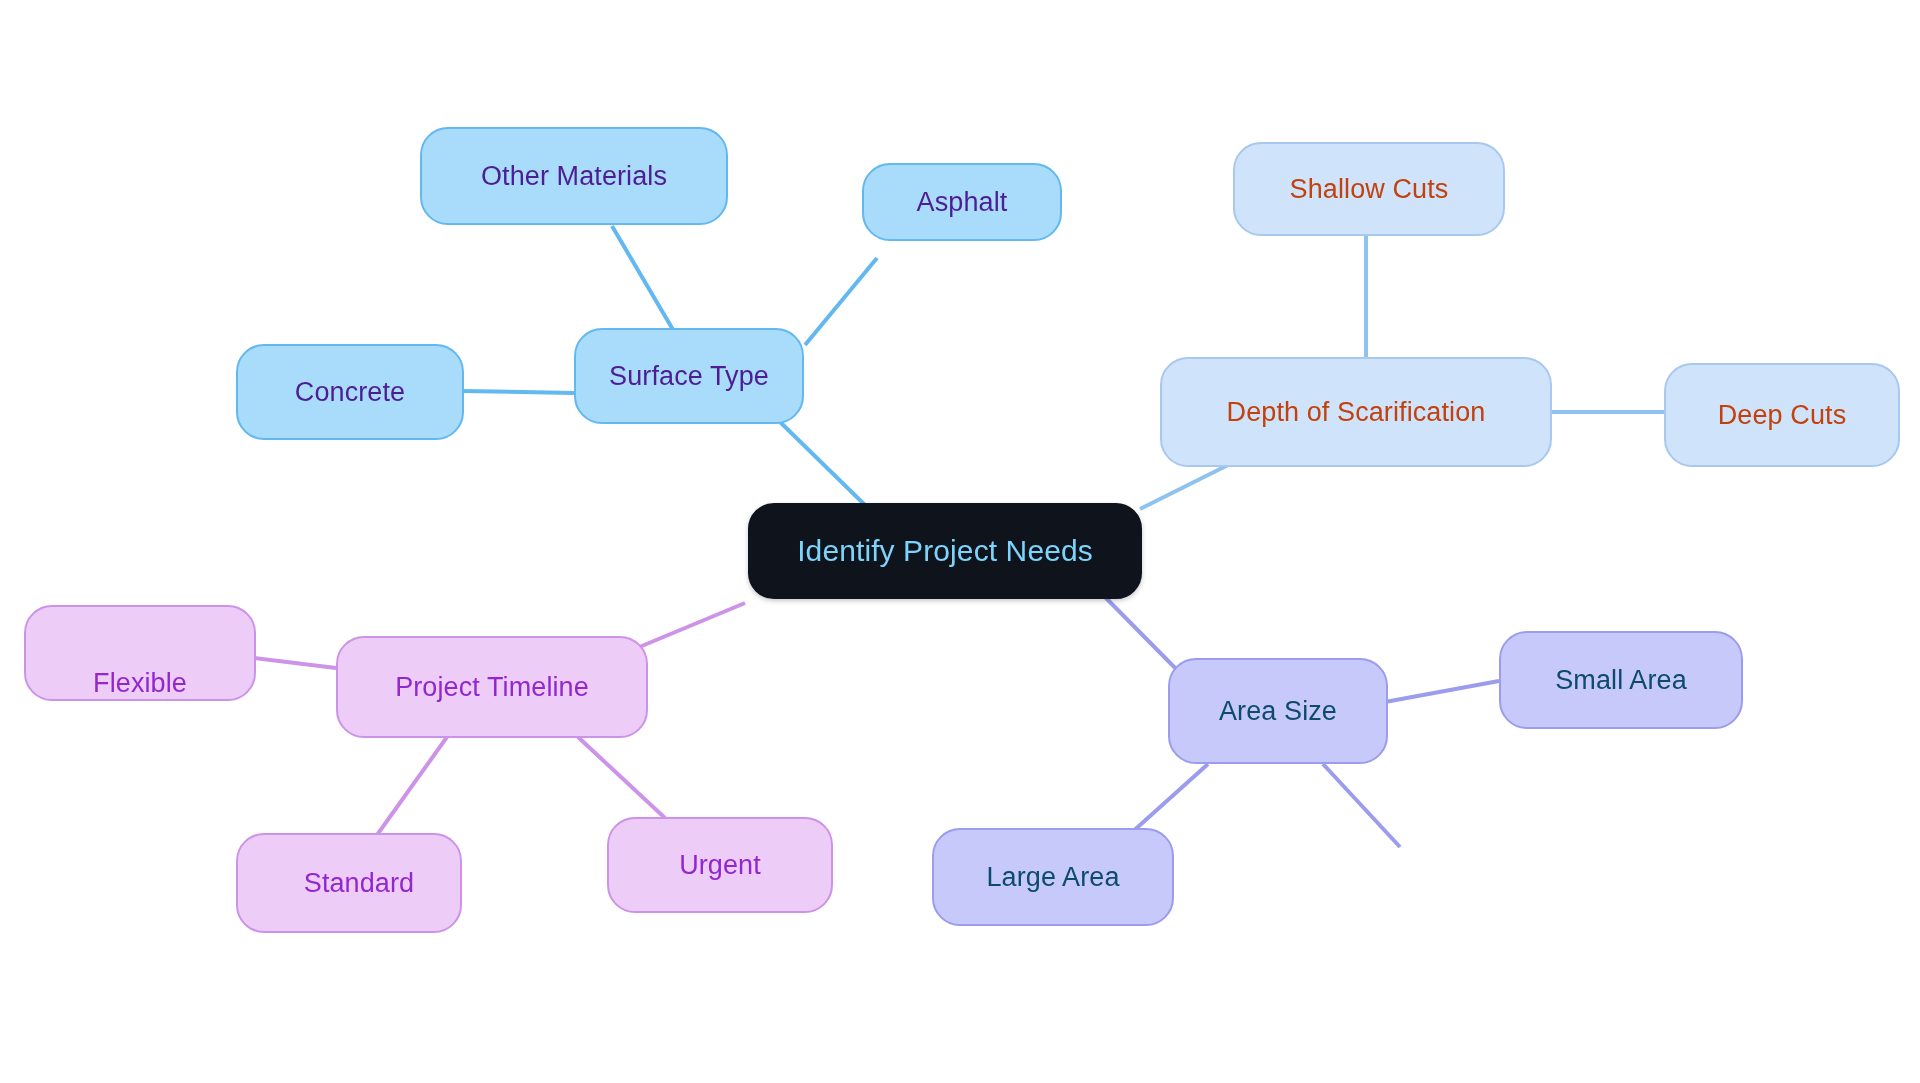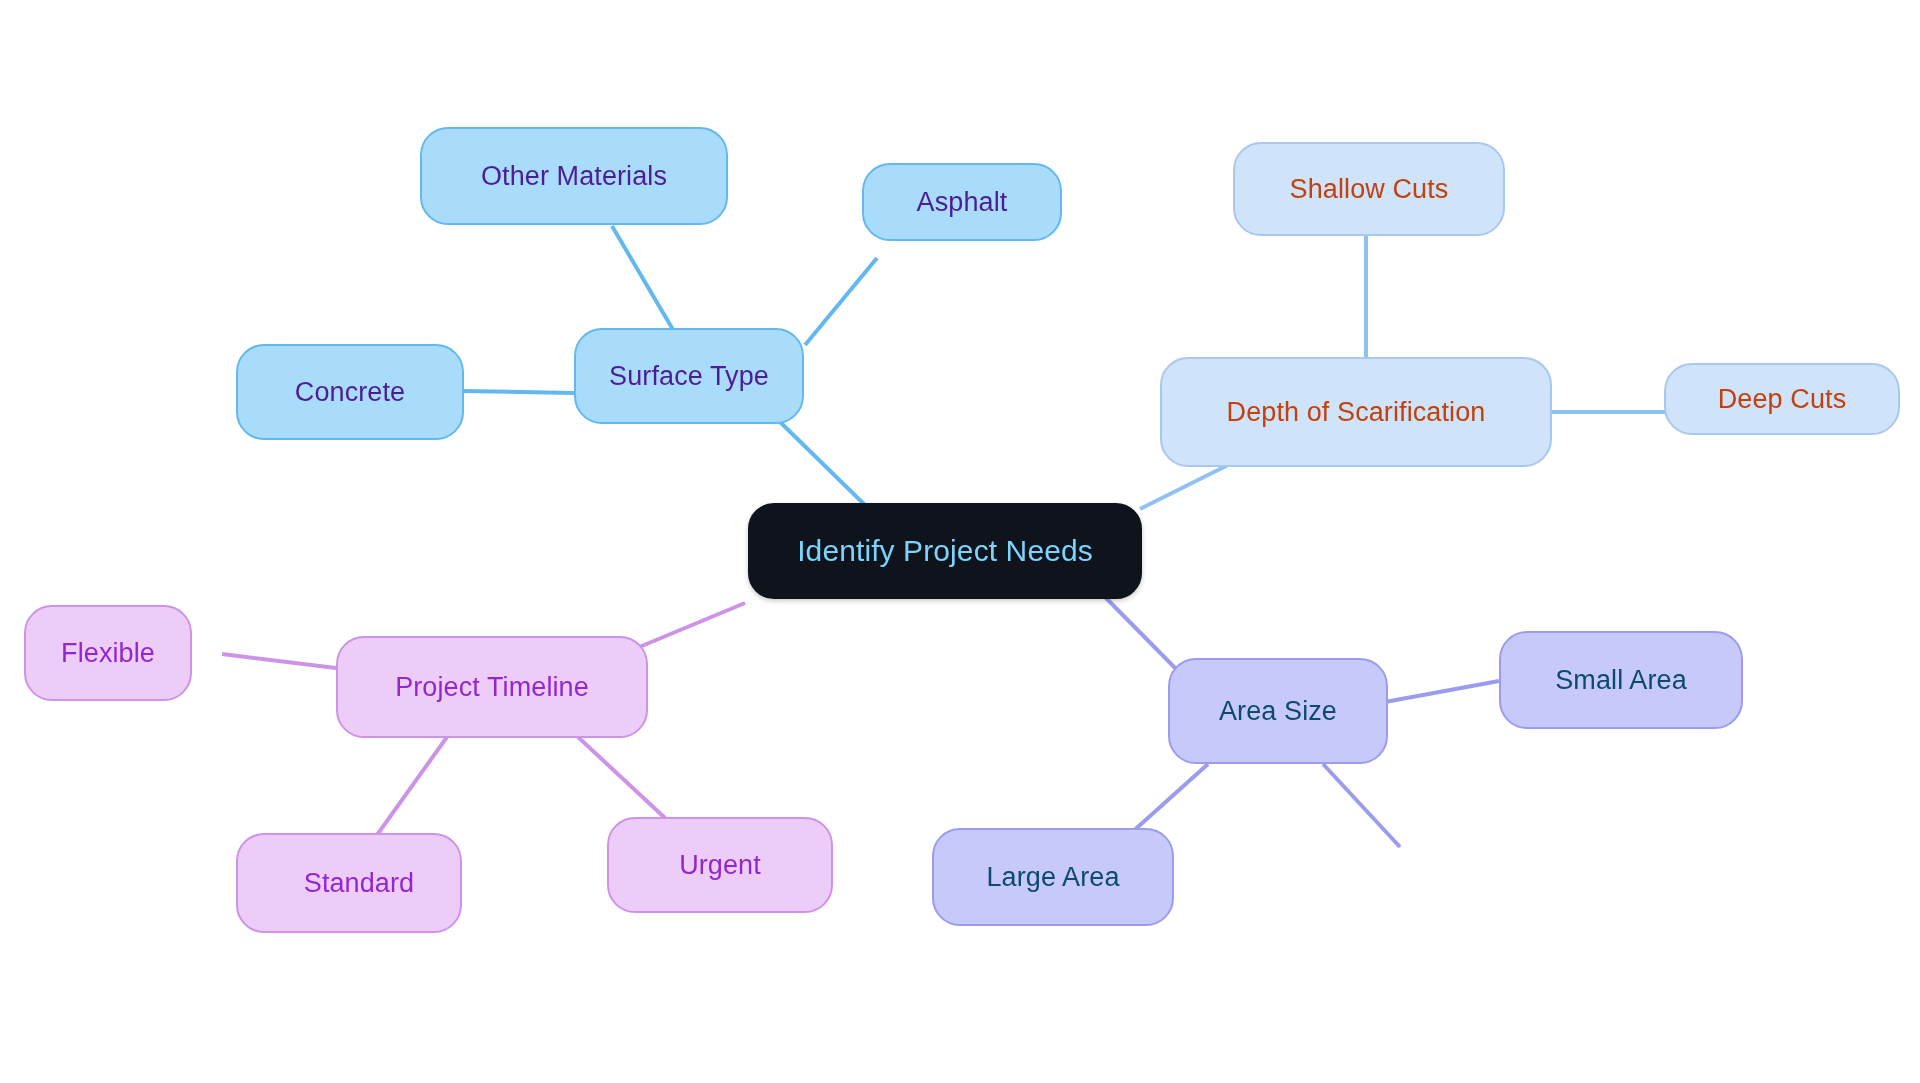--- a/index.html
+++ b/index.html
@@ -124,42 +124,42 @@
   </div>
 
   <div class="node node-blue" style="left:236px; top:344px; width:228px; height:96px;">
     <span>Concrete</span>
   </div>
 
   <div class="node node-blue-pale" style="left:1233px; top:142px; width:272px; height:94px;">
     <span>Shallow Cuts</span>
   </div>
 
-  <div class="node node-blue-pale" style="left:1664px; top:363px; width:236px; height:72px;">
+  <div class="node node-blue-pale" style="left:1664px; top:363px; width:236px; height:104px;">
     <span>Deep Cuts</span>
   </div>
 
   <div class="node node-violet" style="left:1168px; top:658px; width:220px; height:106px;">
     <span>Area Size</span>
   </div>
 
   <div class="node node-violet" style="left:1499px; top:631px; width:244px; height:98px;">
     <span>Small Area</span>
   </div>
 
 
   <div class="node node-violet" style="left:932px; top:828px; width:242px; height:98px;">
     <span>Large Area</span>
   </div>
 
   <div class="node node-pink" style="left:336px; top:636px; width:312px; height:102px;">
     <span>Project Timeline</span>
   </div>
 
-  <div class="node node-pink" style="left:24px; top:605px; width:168px; height:96px;">
+  <div class="node node-pink" style="left:24px; top:605px; width:232px; height:96px;align-items:flex-end;">
     <span>Flexible</span>
   </div>
 
   <div class="node node-pink" style="left:236px; top:833px; width:226px; height:100px;padding-left:20px;">
     <span>Standard</span>
   </div>
 
   <div class="node node-pink" style="left:607px; top:817px; width:226px; height:96px;">
     <span>Urgent</span>
   </div>

